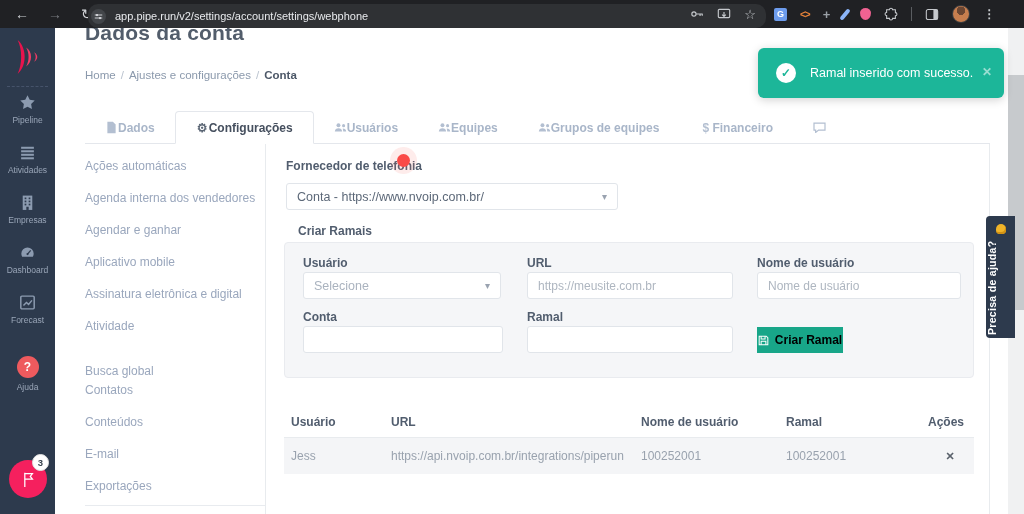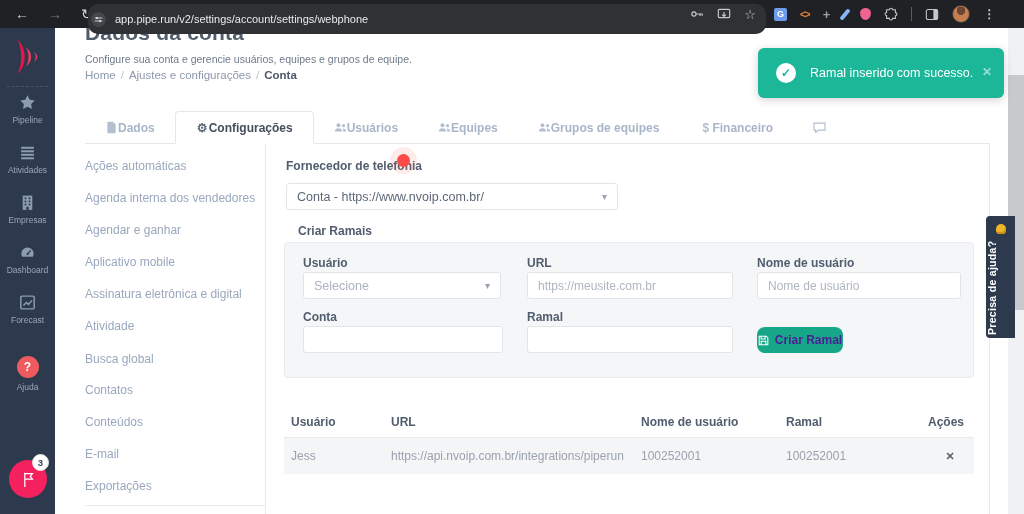--- a/index.html
+++ b/index.html
@@ -4,21 +4,21 @@
 <style>
   * { margin:0; padding:0; box-sizing:border-box; }
   body { background:#555; font-family:"Liberation Sans", sans-serif; }
   .screen { position:relative; width:1024px; height:514px; background:#fff; overflow:hidden; margin:0 auto; }
 
   
   .browser-bar { position:absolute; left:0; top:0; width:1024px; height:28px; background:#202124; z-index:60; display:flex; align-items:center; }
   .nav-btns { display:flex; align-items:center; gap:19px; padding-left:15px; }
   .nav-btn { color:#cfd2d6; font-size:14px; line-height:1; cursor:pointer; }
   .nav-btn.dim { color:#76797e; }
-  .omnibox { position:absolute; left:88px; top:4px; width:678px; height:30px; background:#2f3134; border-radius:10px; display:flex; align-items:center; }
+  .omnibox { position:absolute; left:88px; top:4px; width:678px; height:24px; background:#2f3134; border-radius:10px; display:flex; align-items:center; }
   .omni-badge { width:15px; height:15px; border-radius:50%; background:#43464a; margin-left:3px; display:flex; align-items:center; justify-content:center; }
   .omni-url { margin-left:9px; font-size:11px; color:#e8eaed; white-space:nowrap; }
   .omni-right { position:absolute; right:10px; top:0; height:20px; display:flex; align-items:center; gap:13px; color:#c6c9cd; }
   .ext-row { position:absolute; left:774px; top:0; height:28px; display:flex; align-items:center; gap:13px; color:#c6c9cd; }
   .ico14 { width:14px; height:14px; display:inline-block; }
   .tr-ext { width:13px; height:13px; background:#6d9ced; border-radius:2px; color:#fff; font-size:9px; font-weight:bold; display:flex; align-items:center; justify-content:center; }
   .code-ext { color:#e8833a; font-weight:bold; font-size:10px; letter-spacing:-1px; }
   .cross-ext { color:#9aa0a6; font-size:13px; font-weight:bold; }
   .dropper-ext { width:4px; height:13px; background:#8ab4f8; border-radius:2px; transform:rotate(40deg); }
   .berry-ext { width:11px; height:12px; background:#f06292; border-radius:50% 50% 50% 50%/40% 40% 60% 60%; }
@@ -59,21 +59,21 @@
   
   .card { position:absolute; left:210px; top:116px; width:725px; height:370px; border-left:1px solid #e8ebee; border-right:1px solid #e8ebee; background:#fff; }
   .fld-label { font-size:12px; font-weight:bold; color:#515d6e; }
   .sel-box { position:absolute; background:#fff; border:1px solid #e1e5ea; border-radius:3px; height:27px; display:flex; align-items:center; padding:0 10px; font-size:12.5px; color:#5c6878; cursor:pointer; }
   .sel-box .caret { position:absolute; right:10px; color:#9aa3b0; font-size:10px; }
   .sel-box.placeholder { color:#aab3bf; }
   .txt-input { position:absolute; background:#fff; border:1px solid #e1e5ea; border-radius:3px; height:27px; padding:0 10px; font-size:12px; color:#5c6878; font-family:"Liberation Sans", sans-serif; outline:none; }
   .txt-input::placeholder { color:#aeb6c0; }
 
   .panel { position:absolute; left:18px; top:98px; width:690px; height:136px; background:#f5f6f8; border:1px solid #e9ebef; border-radius:4px; }
-  .btn-green { position:absolute; background:#18a689; border:none; border-radius:8px; color:#4c1d95; font-size:12px; font-weight:bold; display:flex; align-items:center; gap:6px; justify-content:center; cursor:pointer; font-family:"Liberation Sans", sans-serif; }
+  .btn-green { position:absolute; background:#18a689; border:none; border-radius:0; color:#000000; font-size:12px; font-weight:bold; display:flex; align-items:center; gap:6px; justify-content:center; cursor:pointer; font-family:"Liberation Sans", sans-serif; }
 
   
   .tbl { position:absolute; left:18px; top:262px; width:690px; }
   .tbl-head { position:relative; height:32px; border-bottom:1px solid #e8ebee; }
   .tbl-row { position:relative; height:36px; background:#f4f5f7; }
   .th { position:absolute; top:9px; font-size:12px; font-weight:bold; color:#515d6e; }
   .td { position:absolute; top:11px; font-size:12px; color:#99a2ae; white-space:nowrap; }
   .row-x { position:absolute; right:14px; top:8px; width:20px; height:20px; font-size:11px; font-weight:bold; color:#5a626c; display:flex; align-items:center; justify-content:center; cursor:pointer; }
 
   
@@ -227,21 +227,20 @@
       <svg width="17" height="19" viewBox="0 0 16 18" fill="none" stroke="#fff" stroke-width="1.2">
         <path d="M4.5 2.5v13.5"></path>
           <path d="M4.5 3.5h7.2l-2 2.6 2 2.6H4.5"></path>
       </svg>
     </div>
   </div>
 
   <div class="page">
 
     <div class="page-title">Dados da conta</div>
-    <div class="page-sub">Configure sua conta e gerencie usuários, equipes e grupos de equipe.</div>
     <div class="crumbs">
       <span>Home</span><span class="sep">/</span><span>Ajustes e configurações</span><span class="sep">/</span><span class="cur">Conta</span>
     </div>
 
     <div class="tabbar">
       <div class="tab">
         <span class="t-ic">
             <svg viewBox="0 0 12 14" width="11" height="13">
               <path d="M1.5 .8h6l3 3v9.4h-9z" fill="currentColor"></path>
             </svg>
@@ -298,21 +297,21 @@
 
       </div>
     </div>
 
     <div class="menu-item" style="top:131px">Ações automáticas</div>
     <div class="menu-item" style="top:163px">Agenda interna dos vendedores</div>
     <div class="menu-item" style="top:195px">Agendar e ganhar</div>
     <div class="menu-item" style="top:227px">Aplicativo mobile</div>
     <div class="menu-item" style="top:259px">Assinatura eletrônica e digital</div>
     <div class="menu-item" style="top:291px">Atividade</div>
-    <div class="menu-item" style="top:324px">Busca global</div>
+    <div class="menu-item" style="top:336px">Busca global</div>
     <div class="menu-item" style="top:355px">Contatos</div>
     <div class="menu-item" style="top:387px">Conteúdos</div>
     <div class="menu-item" style="top:419px">E-mail</div>
     <div class="menu-item" style="top:451px">Exportações</div>
     <div class="menu-divider"></div>
 
     <div class="card">
 
       <div class="fld-label" style="position:absolute;left:20px;top:15px">Fornecedor de telefonia</div>
       <div class="sel-box" style="left:20px;top:39px;width:332px">

